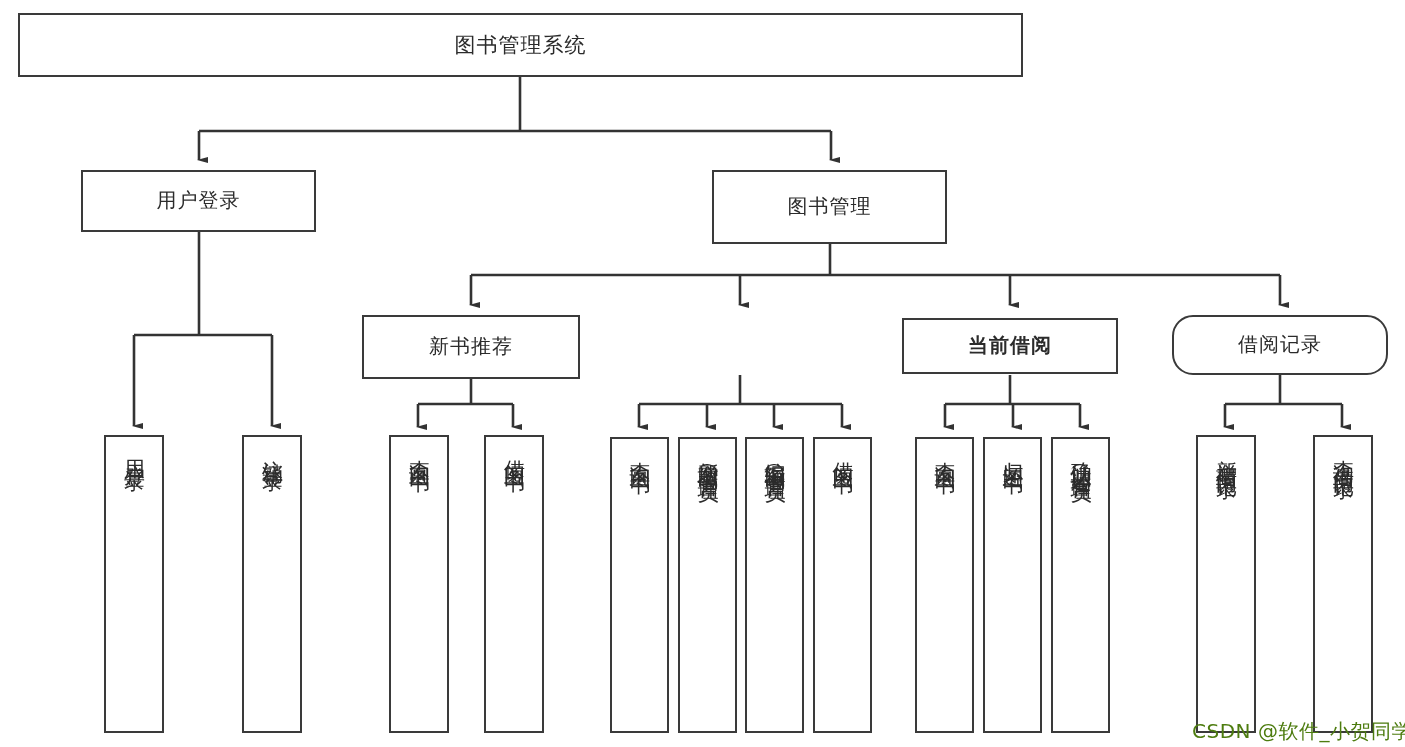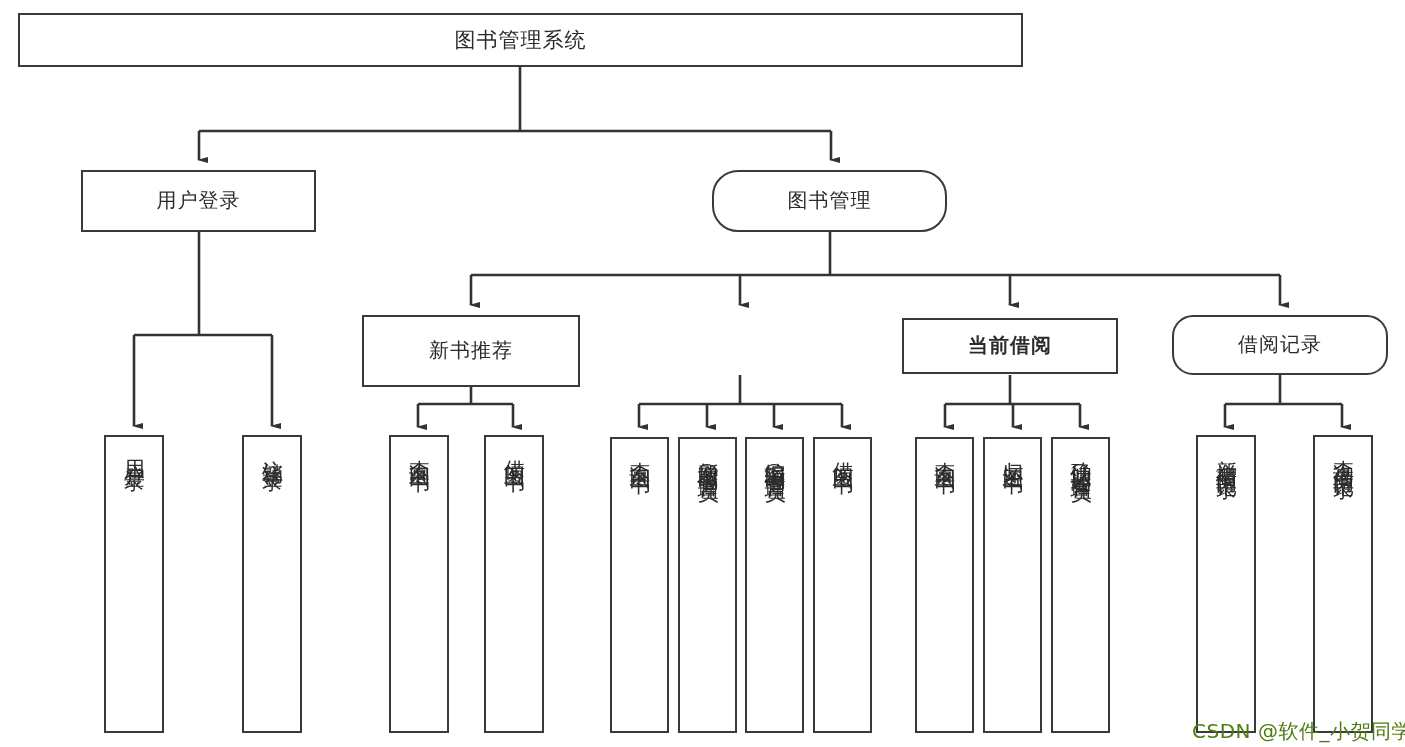--- a/index.html
+++ b/index.html
@@ -100,32 +100,32 @@
       <path d="M1013,404 L1013,427" marker-end="url(#arw)"></path>
       <path d="M1080,404 L1080,427" marker-end="url(#arw)"></path>
 
       <path d="M1280,375 L1280,404"></path>
       <path d="M1225,404 L1342,404"></path>
       <path d="M1225,404 L1225,427" marker-end="url(#arw)"></path>
       <path d="M1342,404 L1342,427" marker-end="url(#arw)"></path>
     </g>
   </svg>
 
-  <div class="node h-node root" style="left:18px;top:13px;width:1005px;height:54px;">
+  <div class="node h-node root" style="left:18px;top:13px;width:1005px;height:64px;">
     <span class="lbl">图书管理系统</span>
   </div>
 
   <div class="node h-node" style="left:81px;top:170px;width:235px;height:62px;">
     <span class="lbl">用户登录</span>
   </div>
-  <div class="node h-node" style="left:712px;top:170px;width:235px;height:62px;border-radius:26px;">
+  <div class="node h-node" style="left:712px;top:170px;width:235px;height:74px;">
     <span class="lbl">图书管理</span>
   </div>
 
-  <div class="node h-node" style="left:362px;top:315px;width:218px;height:72px;">
+  <div class="node h-node" style="left:362px;top:315px;width:218px;height:64px;">
     <span class="lbl">新书推荐</span>
   </div>
   <div class="node h-node" style="left:902px;top:318px;width:216px;height:56px;font-weight:bold;">
     <span class="lbl">当前借阅</span>
   </div>
   <div class="node h-node" style="left:1172px;top:315px;width:216px;height:60px;border-radius:21px;">
     <span class="lbl">借阅记录</span>
   </div>
 
   <div class="node v-node" style="left:104px;top:435px;width:60px;height:298px;">

